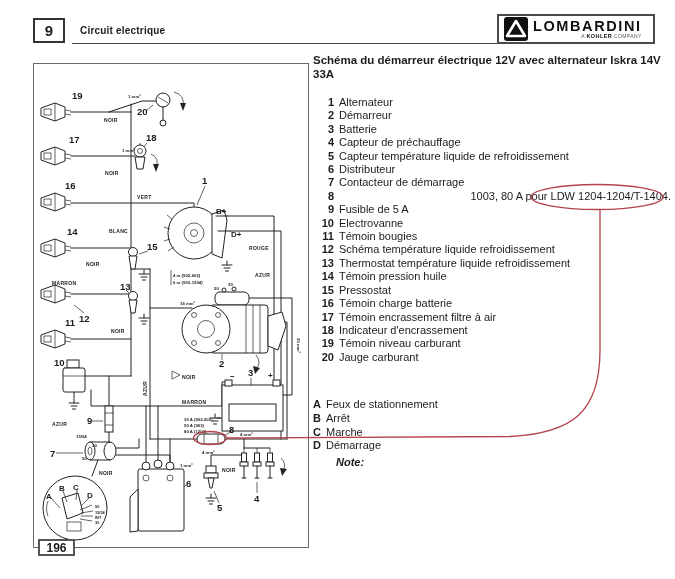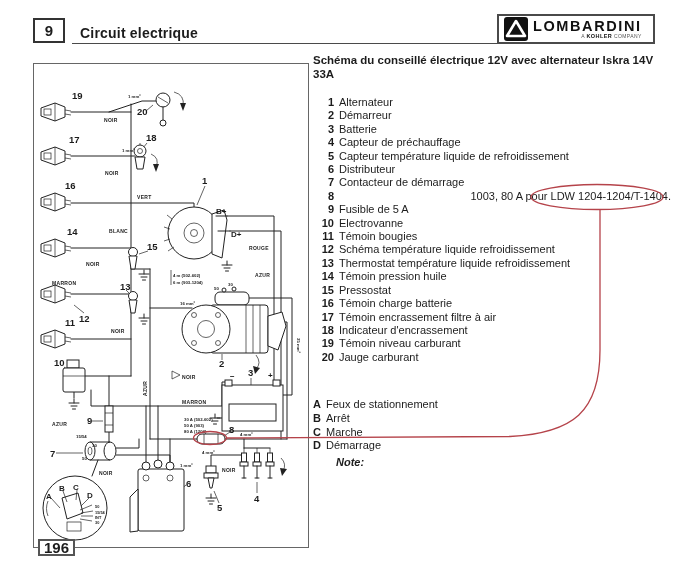--- a/index.html
+++ b/index.html
@@ -2,34 +2,34 @@
 <html><head>
 <meta charset="utf-8">
 <style>
   html,body{margin:0;padding:0;background:#e8e8e8;}
   .page{position:relative;width:675px;height:579px;background:#ffffff;overflow:hidden;
         font-family:"Liberation Sans", sans-serif;color:#1c1c1c;}
   
   .section-box{position:absolute;left:33px;top:18px;width:32px;height:25px;border:2px solid #333;
         box-sizing:border-box;display:flex;align-items:center;justify-content:center;
         font-size:15px;font-weight:bold;background:#fff;}
-  .section-title{position:absolute;left:80px;top:25px;font-size:14px;font-weight:bold;letter-spacing:.2px;}
+  .section-title{position:absolute;left:80px;top:25px;font-size:10px;font-weight:bold;letter-spacing:.2px;}
   .header-rule{position:absolute;left:72px;top:43px;width:425px;height:1px;background:#4a4a4a;}
   .logo-box{position:absolute;left:497px;top:14px;width:158px;height:30px;border:2px solid #4a4a4a;
         box-sizing:border-box;background:#fff;display:flex;align-items:center;padding:0 5px;gap:5px;}
   .logo-text{display:flex;flex-direction:column;align-items:flex-end;line-height:1;}
   .logo-brand{font-size:14.5px;font-weight:bold;letter-spacing:1.6px;color:#111;}
   .logo-sub{font-size:5px;color:#555;margin-top:1px;letter-spacing:.4px;}
   .logo-sub b{color:#111;font-size:5.5px;}
   
   .diagram-frame{position:absolute;left:33px;top:63px;width:274px;height:483px;
         border:1px solid #666;box-sizing:content-box;background:#fff;}
   .page-num-box{position:absolute;left:38px;top:539px;width:37px;height:17px;border:2px solid #555;
         box-sizing:border-box;background:#fff;display:flex;align-items:center;justify-content:center;
-        font-size:15px;font-weight:bold;z-index:4;}
+        font-size:12px;font-weight:bold;z-index:4;}
   
   .doc-title{position:absolute;left:313px;top:53px;width:360px;font-size:11.5px;font-weight:bold;line-height:14px;}
   .legend{position:absolute;left:313px;top:96px;width:358px;font-size:11px;line-height:13.4px;}
   .lg-item{display:flex;}
   .lg-num{width:21px;text-align:right;padding-right:5px;font-weight:bold;flex:none;}
   .lg-txt{flex:1;}
   .lg-txt2{display:block;text-align:right;}
   .positions{position:absolute;left:313px;top:398px;font-size:11px;line-height:13.8px;}
   .pos-row{display:flex;}
   .pos-letter{width:13px;font-weight:bold;flex:none;}
@@ -345,21 +345,21 @@
         <text class="tiny" x="150" y="369">80 A (1204)</text>
       </g>
     </svg>
   </div>
 
   <div class="page-num-box">
     <span>196</span>
   </div>
 
   <div class="doc-title">
-    <span>Schéma du conseillé électrique 12V avec alternateur Iskra 14V</span><br>
+    <span>Schéma du démarreur électrique 12V avec alternateur Iskra 14V</span><br>
     <span>33A</span>
   </div>
 
   <div class="legend">
     <div class="lg-item">
         <span class="lg-num">1</span>
         <span class="lg-txt">Alternateur</span>
       </div>
     <div class="lg-item">
         <span class="lg-num">2</span>

